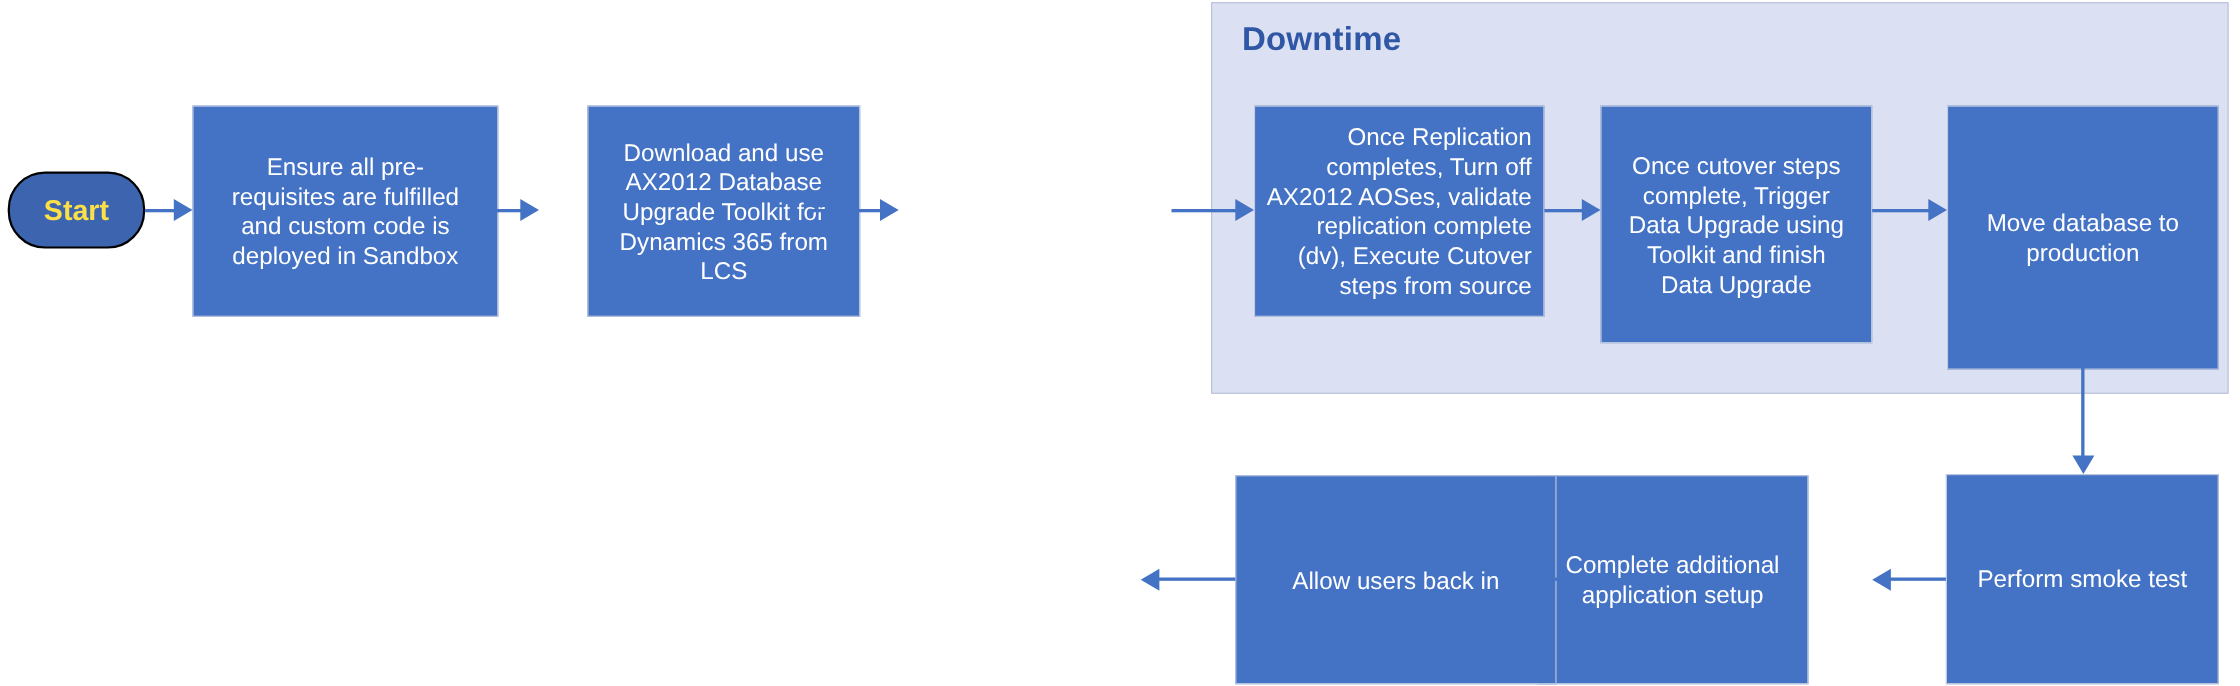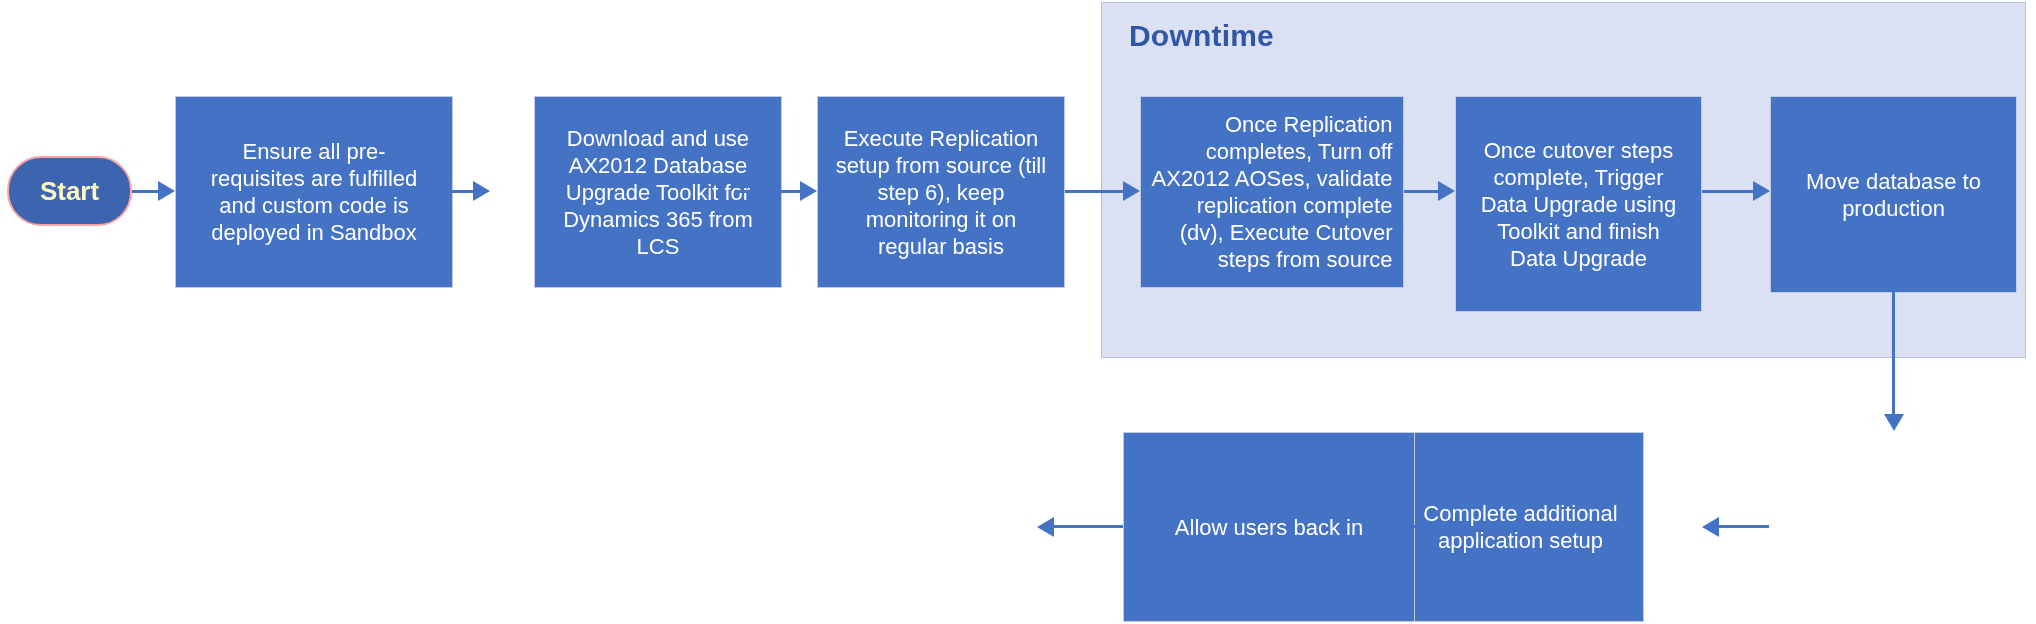--- a/index.html
+++ b/index.html
@@ -46,24 +46,24 @@
     line-height: 27px;
     white-space: pre-line;
     z-index: 3;
     padding: 2px;
   }
 
   
   .terminator {
     position: absolute;
     background: #3d64ae;
-    border: 2px solid #fca5a5;
+    border: 2px solid #000000;
     box-sizing: border-box;
     border-radius: 34px;
-    color: #fef9c3;
+    color: #fde047;
     display: flex;
     align-items: center;
     justify-content: center;
     font-size: 26px;
     font-weight: bold;
     z-index: 3;
   }
 
   
   .shaft-h { position: absolute; height: 3px; background: #4472c4; z-index: 4; }
@@ -86,39 +86,35 @@
 
   <div class="process" style="left:175px; top:96px; width:278px; height:192px;">Ensure all pre-
 requisites are fulfilled
 and custom code is
 deployed in Sandbox</div>
   <div class="process" style="left:490px; top:96px; width:248px; height:192px;margin-left:44px;">Download and use
 AX2012 Database
 Upgrade Toolkit for
 Dynamics 365 from
 LCS</div>
-  <div class="process" style="left:817px; top:96px; width:248px; height:192px;">Execute Replication
-setup from source (till
-step 6), keep
-monitoring it on
-regular basis</div>
   <div class="process" style="left:1140px; top:96px; width:264px; height:192px;text-align:right;">Once Replication
 completes, Turn off
 AX2012 AOSes, validate
 replication complete
 (dv), Execute Cutover
 steps from source</div>
   <div class="process" style="left:1455px; top:96px; width:247px; height:216px;">Once cutover steps
 complete, Trigger
 Data Upgrade using
 Toolkit and finish
 Data Upgrade</div>
-  <div class="process" style="left:1770px; top:96px; width:247px; height:197px;">Move database to
+  <div class="process" style="left:1770px; top:96px; width:247px; height:240px;">Move database to
 production</div>
 
+  <div class="process" style="left:1769px; top:431px; width:248px; height:191px;">Perform smoke test</div>
   <div class="process" style="left:1397px; top:432px; width:247px; height:190px;">Complete additional
 application setup</div>
   <div class="process" style="left:1123px; top:432px; width:292px; height:190px;">Allow users back in</div>
 
   <div>
     <div class="shaft-h" style="left:132px; top:190px; width:28px;"></div>
     <div class="head head-right" style="left:158px; top:181px;"></div>
   </div>
   <div>
     <div class="shaft-h" style="left:425px; top:190px; width:49px;"></div>

